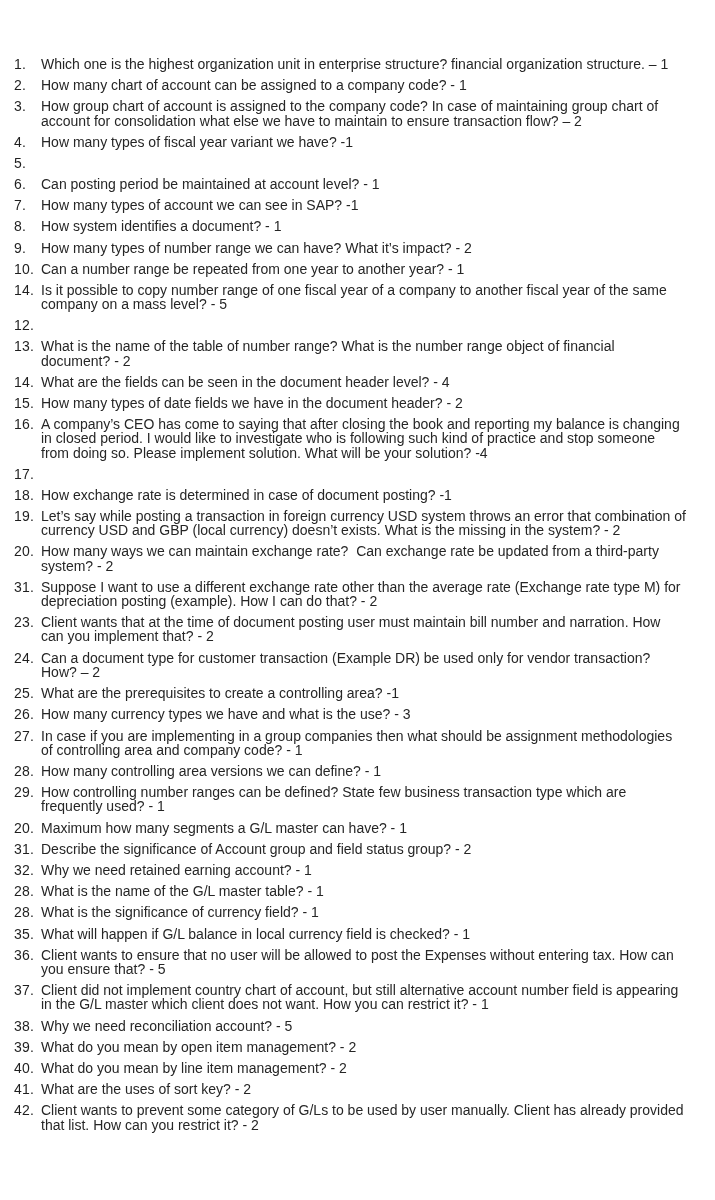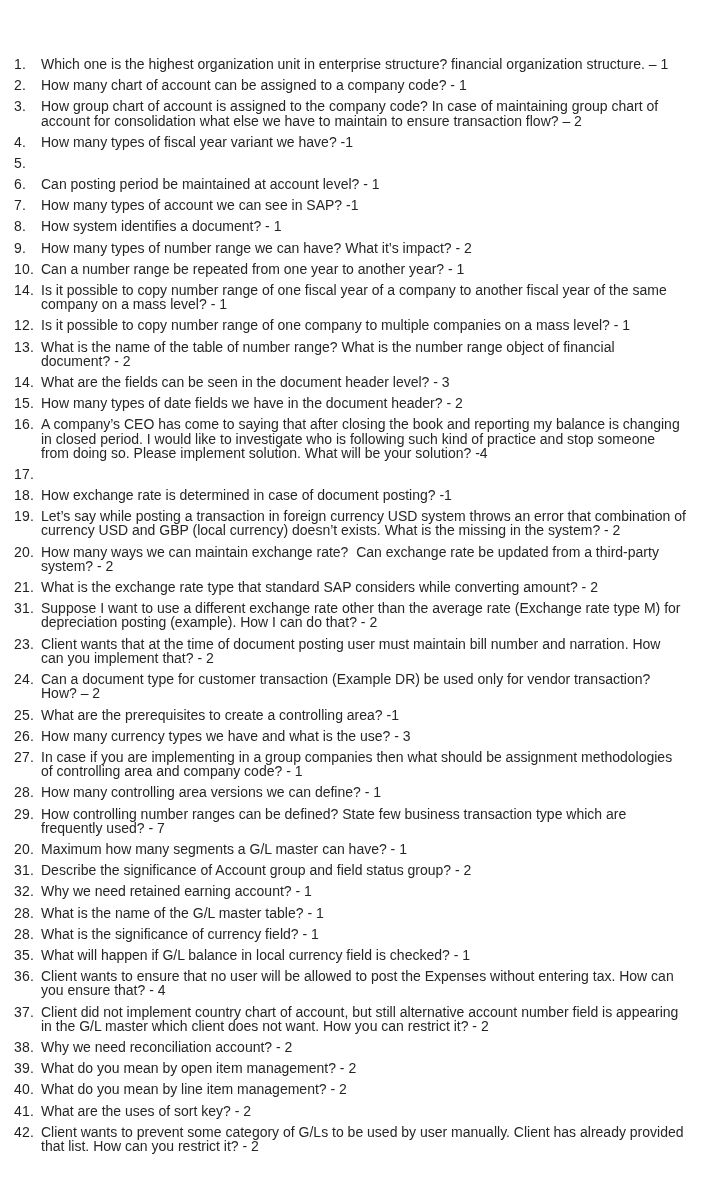--- a/index.html
+++ b/index.html
@@ -79,33 +79,32 @@
       <div class="q-row">
         <span class="q-num">9.</span>
         <span class="q-text">How many types of number range we can have? What it’s impact? - 2</span>
       </div>
       <div class="q-row">
         <span class="q-num">10.</span>
         <span class="q-text">Can a number range be repeated from one year to another year? - 1</span>
       </div>
       <div class="q-row">
         <span class="q-num">14.</span>
-        <span class="q-text">Is it possible to copy number range of one fiscal year of a company to another fiscal year of the same company on a mass level? - 1</span>
+        <span class="q-text">Is it possible to copy number range of one fiscal year of a company to another fiscal year of the same company on a mass level? - 5</span>
       </div>
       <div class="q-row">
         <span class="q-num">12.</span>
-        <span class="q-text">Is it possible to copy number range of one company to multiple companies on a mass level? - 1</span>
       </div>
       <div class="q-row">
         <span class="q-num">13.</span>
         <span class="q-text">What is the name of the table of number range? What is the number range object of financial document? - 2</span>
       </div>
       <div class="q-row">
         <span class="q-num">14.</span>
-        <span class="q-text">What are the fields can be seen in the document header level? - 3</span>
+        <span class="q-text">What are the fields can be seen in the document header level? - 4</span>
       </div>
       <div class="q-row">
         <span class="q-num">15.</span>
         <span class="q-text">How many types of date fields we have in the document header? - 2</span>
       </div>
       <div class="q-row">
         <span class="q-num">16.</span>
         <span class="q-text">A company’s CEO has come to saying that after closing the book and reporting my balance is changing in closed period. I would like to investigate who is following such kind of practice and stop someone from doing so. Please implement solution. What will be your solution? -4</span>
       </div>
       <div class="q-row">
@@ -117,24 +116,20 @@
       </div>
       <div class="q-row">
         <span class="q-num">19.</span>
         <span class="q-text">Let’s say while posting a transaction in foreign currency USD system throws an error that combination of currency USD and GBP (local currency) doesn’t exists. What is the missing in the system? - 2</span>
       </div>
       <div class="q-row">
         <span class="q-num">20.</span>
         <span class="q-text">How many ways we can maintain exchange rate?  Can exchange rate be updated from a third-party system? - 2</span>
       </div>
       <div class="q-row">
-        <span class="q-num">21.</span>
-        <span class="q-text">What is the exchange rate type that standard SAP considers while converting amount? - 2</span>
-      </div>
-      <div class="q-row">
         <span class="q-num">31.</span>
         <span class="q-text">Suppose I want to use a different exchange rate other than the average rate (Exchange rate type M) for depreciation posting (example). How I can do that? - 2</span>
       </div>
       <div class="q-row">
         <span class="q-num">23.</span>
         <span class="q-text">Client wants that at the time of document posting user must maintain bill number and narration. How can you implement that? - 2</span>
       </div>
       <div class="q-row">
         <span class="q-num">24.</span>
         <span class="q-text">Can a document type for customer transaction (Example DR) be used only for vendor transaction? How? – 2</span>
@@ -150,21 +145,21 @@
       <div class="q-row">
         <span class="q-num">27.</span>
         <span class="q-text">In case if you are implementing in a group companies then what should be assignment methodologies of controlling area and company code? - 1</span>
       </div>
       <div class="q-row">
         <span class="q-num">28.</span>
         <span class="q-text">How many controlling area versions we can define? - 1</span>
       </div>
       <div class="q-row">
         <span class="q-num">29.</span>
-        <span class="q-text">How controlling number ranges can be defined? State few business transaction type which are frequently used? - 7</span>
+        <span class="q-text">How controlling number ranges can be defined? State few business transaction type which are frequently used? - 1</span>
       </div>
       <div class="q-row">
         <span class="q-num">20.</span>
         <span class="q-text">Maximum how many segments a G/L master can have? - 1</span>
       </div>
       <div class="q-row">
         <span class="q-num">31.</span>
         <span class="q-text">Describe the significance of Account group and field status group? - 2</span>
       </div>
       <div class="q-row">
@@ -178,29 +173,29 @@
       <div class="q-row">
         <span class="q-num">28.</span>
         <span class="q-text">What is the significance of currency field? - 1</span>
       </div>
       <div class="q-row">
         <span class="q-num">35.</span>
         <span class="q-text">What will happen if G/L balance in local currency field is checked? - 1</span>
       </div>
       <div class="q-row">
         <span class="q-num">36.</span>
-        <span class="q-text">Client wants to ensure that no user will be allowed to post the Expenses without entering tax. How can you ensure that? - 4</span>
+        <span class="q-text">Client wants to ensure that no user will be allowed to post the Expenses without entering tax. How can you ensure that? - 5</span>
       </div>
       <div class="q-row">
         <span class="q-num">37.</span>
-        <span class="q-text">Client did not implement country chart of account, but still alternative account number field is appearing in the G/L master which client does not want. How you can restrict it? - 2</span>
+        <span class="q-text">Client did not implement country chart of account, but still alternative account number field is appearing in the G/L master which client does not want. How you can restrict it? - 1</span>
       </div>
       <div class="q-row">
         <span class="q-num">38.</span>
-        <span class="q-text">Why we need reconciliation account? - 2</span>
+        <span class="q-text">Why we need reconciliation account? - 5</span>
       </div>
       <div class="q-row">
         <span class="q-num">39.</span>
         <span class="q-text">What do you mean by open item management? - 2</span>
       </div>
       <div class="q-row">
         <span class="q-num">40.</span>
         <span class="q-text">What do you mean by line item management? - 2</span>
       </div>
       <div class="q-row">

